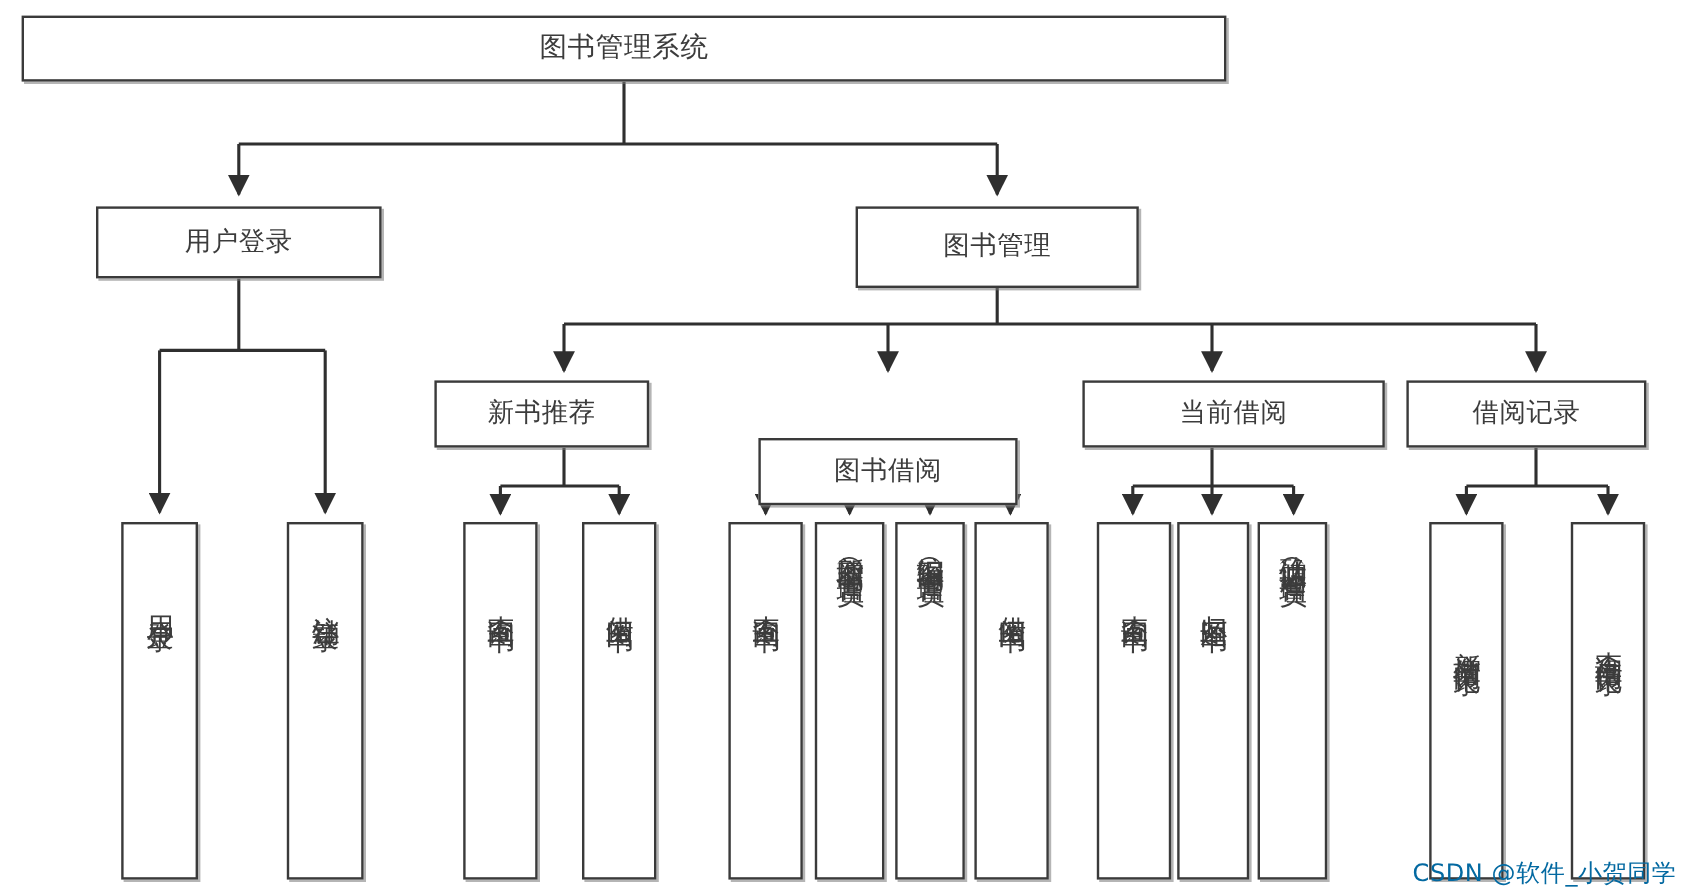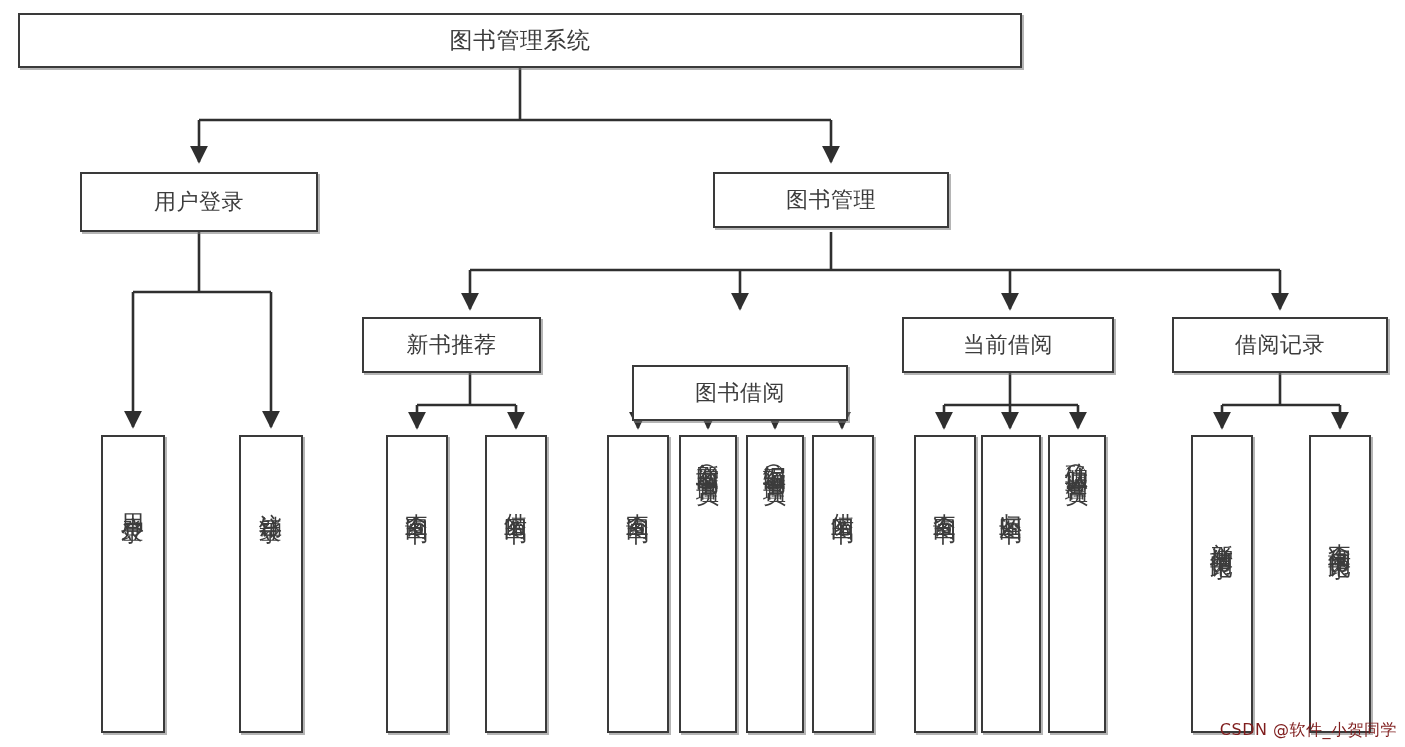--- a/index.html
+++ b/index.html
@@ -68,22 +68,22 @@
   .node.vert.mid .label {
     margin-top: 50px;
   }
   .node.vert.midshort .label {
     margin-top: 80px;
   }
   .watermark {
     position: absolute;
     right: 8px;
     bottom: 6px;
-    font-size: 16px;
-    color: #7f1d1d;
+    font-size: 20px;
+    color: #0369a1;
     letter-spacing: 0.5px;
     z-index: 8;
     white-space: nowrap;
   }
 </style>
 </head>
 <body>
 
 <div id="diagram-root">
 
@@ -138,34 +138,34 @@
     </g>
   </svg>
 
   <div class="node horiz root" style="left:18px; top:13px; width:1004px; height:55px;">
     <span class="label">图书管理系统</span>
   </div>
 
   <div class="node horiz" style="left:80px; top:172px; width:238px; height:60px;">
     <span class="label">用户登录</span>
   </div>
-  <div class="node horiz" style="left:713px; top:172px; width:236px; height:56px;">
+  <div class="node horiz" style="left:713px; top:172px; width:236px; height:68px;">
     <span class="label">图书管理</span>
   </div>
 
   <div class="node horiz" style="left:362px; top:317px; width:179px; height:56px;">
     <span class="label">新书推荐</span>
   </div>
   <div class="node horiz" style="left:632px; top:317px; width:216px; height:56px;margin-top:48px;">
     <span class="label">图书借阅</span>
   </div>
-  <div class="node horiz" style="left:902px; top:317px; width:212px; height:56px;">
+  <div class="node horiz" style="left:902px; top:317px; width:252px; height:56px;">
     <span class="label">当前借阅</span>
   </div>
-  <div class="node horiz" style="left:1172px; top:317px; width:216px; height:56px;">
+  <div class="node horiz" style="left:1172px; top:317px; width:200px; height:56px;">
     <span class="label">借阅记录</span>
   </div>
 
   <div class="node vert mid" style="left:101px; top:435px; width:64px; height:298px;">
     <span class="label">用户登录</span>
   </div>
   <div class="node vert mid" style="left:239px; top:435px; width:64px; height:298px;">
     <span class="label">注销登录</span>
   </div>
 

